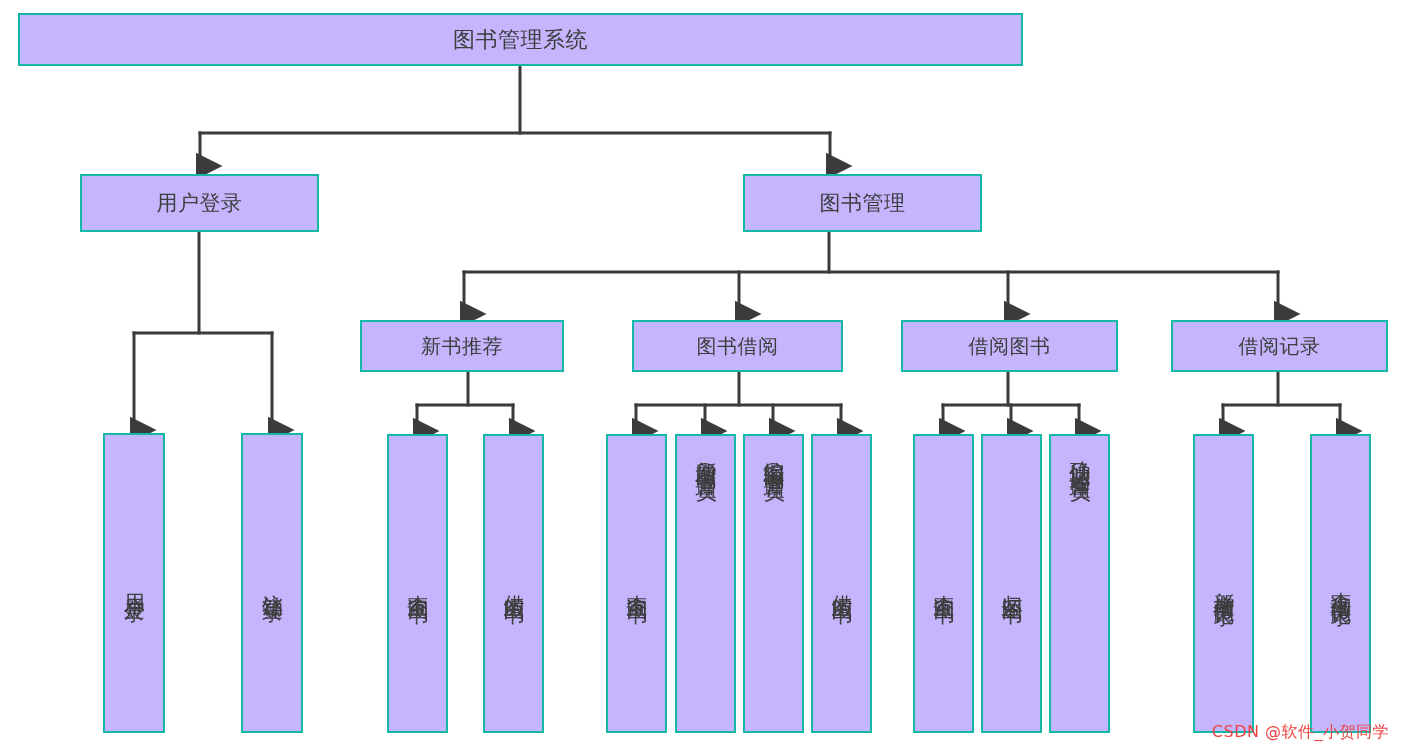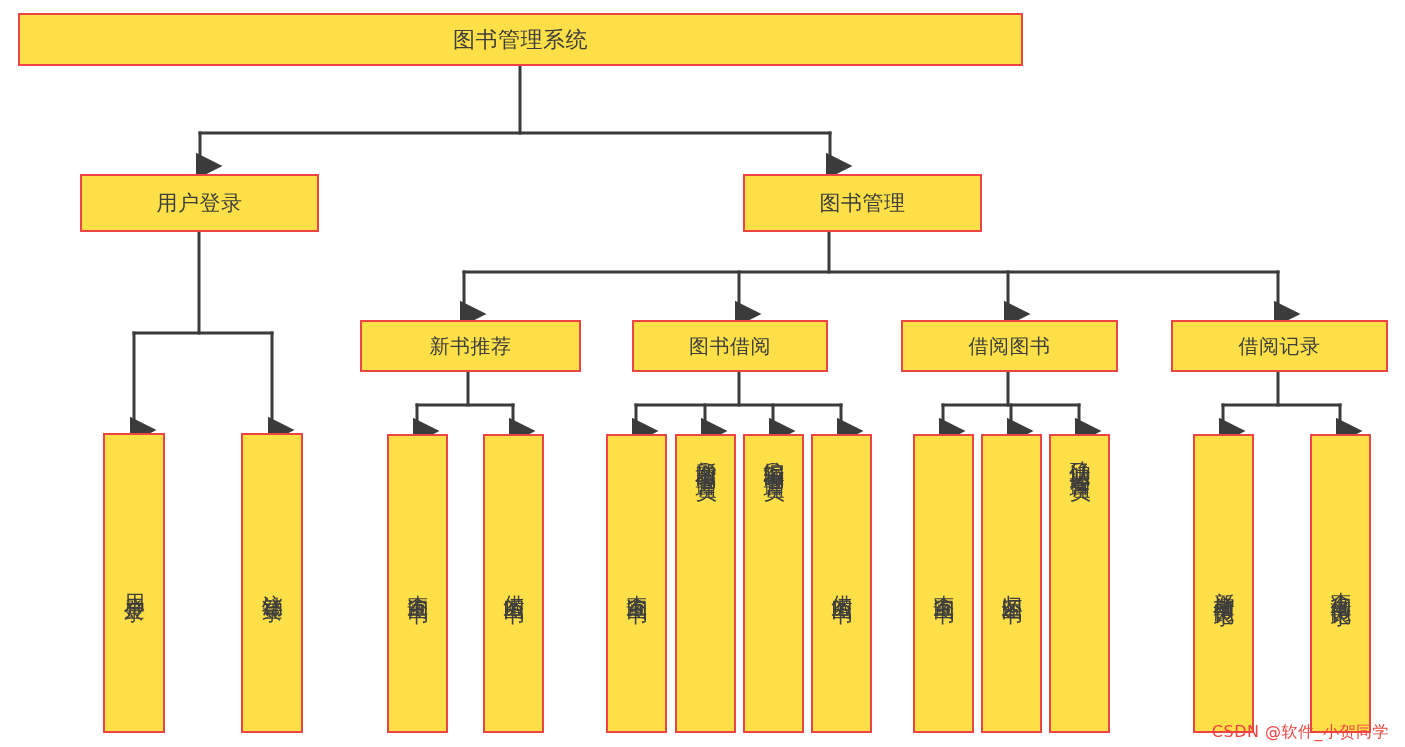--- a/index.html
+++ b/index.html
@@ -17,22 +17,22 @@
   }
   #edges{
     position:absolute;
     left:0; top:0;
     width:1405px; height:747px;
     pointer-events:none;
   }
   .node{
     position:absolute;
     box-sizing:border-box;
-    border:2px solid #ef4444;
-    background:#fde047;
+    border:2px solid #14b8a6;
+    background:#c4b5fd;
     display:flex;
     align-items:center;
     justify-content:center;
     text-align:center;
   }
   .node .lbl{
     font-size:21px;
     line-height:1.15;
     color:#3d3d3d;
     letter-spacing:0.5px;
@@ -141,24 +141,24 @@
     <span class="lbl">图书管理系统</span>
   </div>
 
   <div class="node lvl1" style="left:80px; top:174px; width:239px;">
     <span class="lbl">用户登录</span>
   </div>
   <div class="node lvl1" style="left:743px; top:174px; width:239px;">
     <span class="lbl">图书管理</span>
   </div>
 
-  <div class="node lvl2" style="left:360px; top:320px; width:221px;">
+  <div class="node lvl2" style="left:360px; top:320px; width:204px;">
     <span class="lbl">新书推荐</span>
   </div>
-  <div class="node lvl2" style="left:632px; top:320px; width:196px;">
+  <div class="node lvl2" style="left:632px; top:320px; width:211px;">
     <span class="lbl">图书借阅</span>
   </div>
   <div class="node lvl2" style="left:901px; top:320px; width:217px;">
     <span class="lbl">借阅图书</span>
   </div>
   <div class="node lvl2" style="left:1171px; top:320px; width:217px;text-align:right;">
     <span class="lbl">借阅记录</span>
   </div>
 
   <div class="node leaf center" style="left:103px; top:433px; width:62px; height:300px;">

